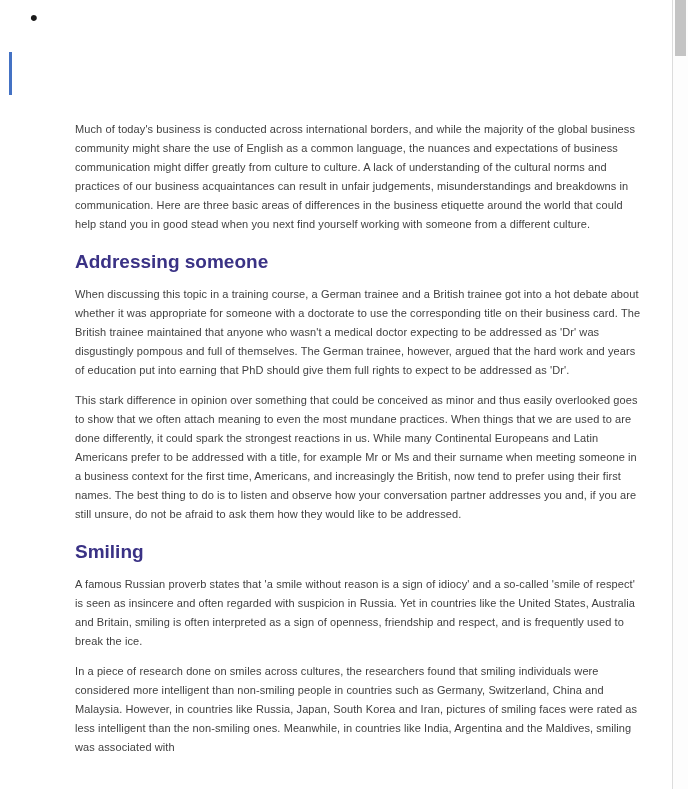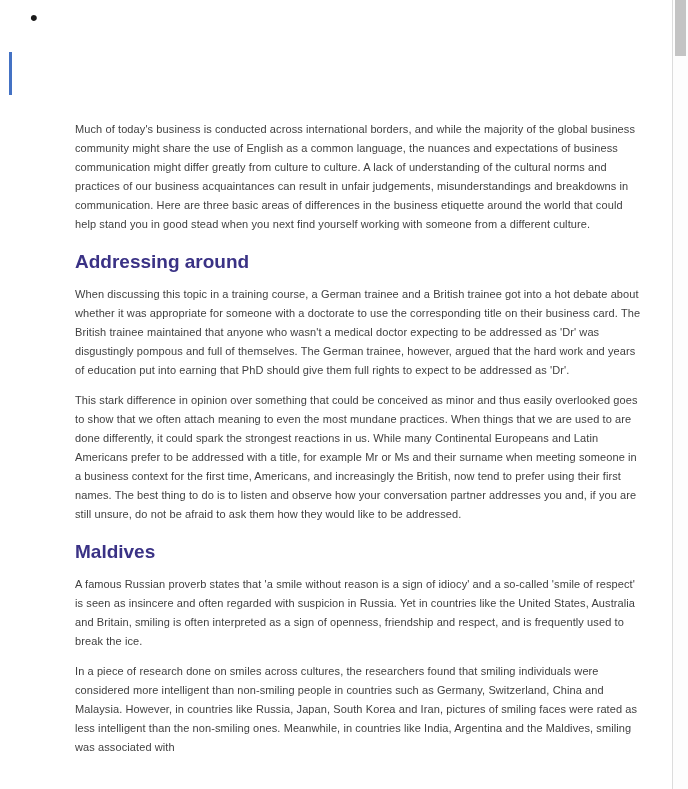--- a/index.html
+++ b/index.html
@@ -97,25 +97,25 @@
 
   <div class="left-marker"></div>
 
   <div class="instruction">
     <span class="bullet">•</span>
   </div>
 
   <div class="doc-body">
     <p>Much of today's business is conducted across international borders, and while the majority of the global business community might share the use of English as a common language, the nuances and expectations of business communication might differ greatly from culture to culture. A lack of understanding of the cultural norms and practices of our business acquaintances can result in unfair judgements, misunderstandings and breakdowns in communication. Here are three basic areas of differences in the business etiquette around the world that could help stand you in good stead when you next find yourself working with someone from a different culture.</p>
 
-    <h2>Addressing around</h2>
+    <h2>Addressing someone</h2>
     <p>When discussing this topic in a training course, a German trainee and a British trainee got into a hot debate about whether it was appropriate for someone with a doctorate to use the corresponding title on their business card. The British trainee maintained that anyone who wasn't a medical doctor expecting to be addressed as 'Dr' was disgustingly pompous and full of themselves. The German trainee, however, argued that the hard work and years of education put into earning that PhD should give them full rights to expect to be addressed as 'Dr'.</p>
     <p>This stark difference in opinion over something that could be conceived as minor and thus easily overlooked goes to show that we often attach meaning to even the most mundane practices. When things that we are used to are done differently, it could spark the strongest reactions in us. While many Continental Europeans and Latin Americans prefer to be addressed with a title, for example Mr or Ms and their surname when meeting someone in a business context for the first time, Americans, and increasingly the British, now tend to prefer using their first names. The best thing to do is to listen and observe how your conversation partner addresses you and, if you are still unsure, do not be afraid to ask them how they would like to be addressed.</p>
 
-    <h2>Maldives</h2>
+    <h2>Smiling</h2>
     <p>A famous Russian proverb states that 'a smile without reason is a sign of idiocy' and a so-called 'smile of respect' is seen as insincere and often regarded with suspicion in Russia. Yet in countries like the United States, Australia and Britain, smiling is often interpreted as a sign of openness, friendship and respect, and is frequently used to break the ice.</p>
     <p>In a piece of research done on smiles across cultures, the researchers found that smiling individuals were considered more intelligent than non-smiling people in countries such as Germany, Switzerland, China and Malaysia. However, in countries like Russia, Japan, South Korea and Iran, pictures of smiling faces were rated as less intelligent than the non-smiling ones. Meanwhile, in countries like India, Argentina and the Maldives, smiling was associated with</p>
   </div>
 
   <div class="scrollbar">
     <div class="scrollbar-thumb"></div>
   </div>
 
 </div>
 

